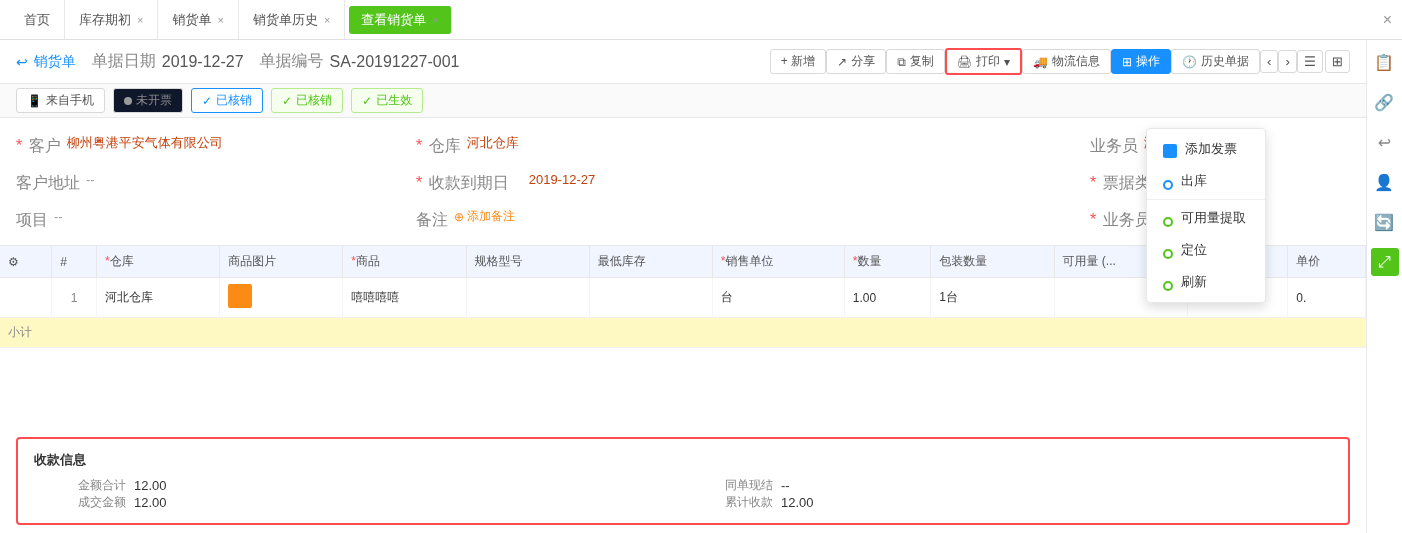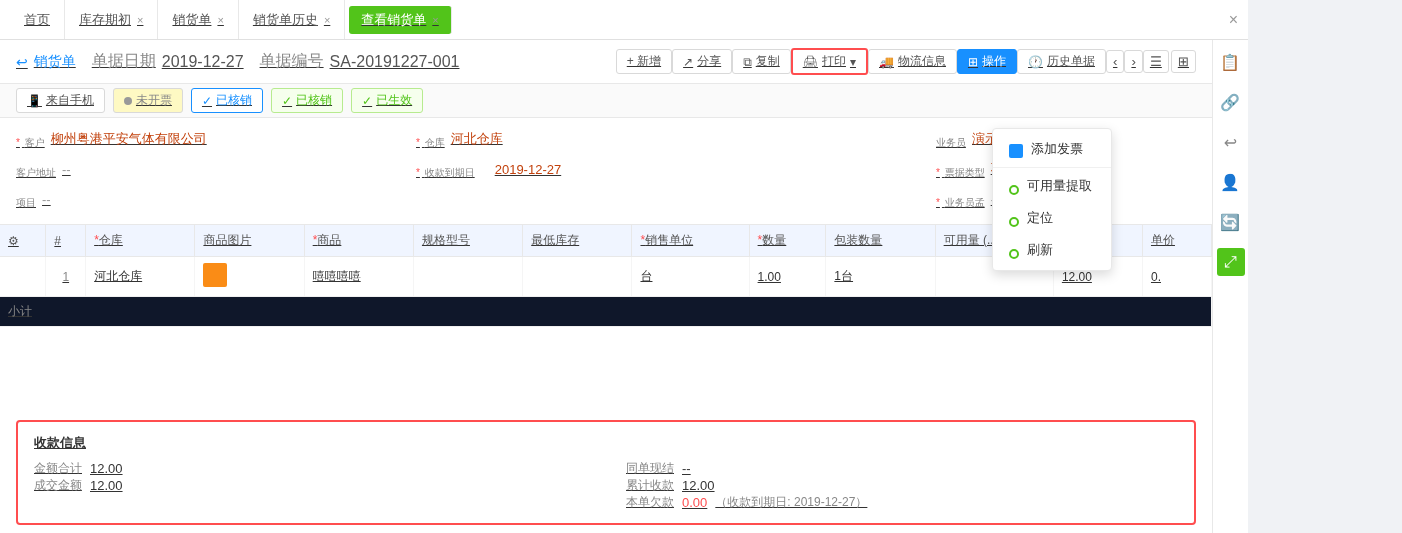--- a/index.html
+++ b/index.html
@@ -45,21 +45,21 @@
     .view-toggle { display: flex; gap: 2px; }
     .view-btn { padding: 3px 6px; border: 1px solid #d9d9d9; background: #fff; cursor: pointer; color: #555; border-radius: 3px; }
 
     
     .form-area {
       padding: 10px 16px 6px; background: #fff; border-bottom: 1px solid #e8e8e8;
     }
     .form-row { display: flex; align-items: center; margin-bottom: 8px; gap: 0; }
     .form-field { display: flex; align-items: center; gap: 6px; min-width: 260px; }
     .form-field-wide { min-width: 340px; }
-    .field-label { color: #888; white-space: nowrap; font-size: 10px; margin-top: 8px; }
+    .field-label { color: #888; white-space: nowrap; font-size: 16px; margin-top: 8px; }
     .required-star { color: #ff4d4f; margin-right: 2px; }
     .field-value { color: #c2410c; font-size: 13px; }
     .field-dash { color: #999; }
     .add-note { color: #fa8c16; cursor: pointer; font-size: 12px; display: flex; align-items: center; gap: 3px; }
     .field-right { margin-left: auto; display: flex; align-items: center; gap: 6px; }
 
     
     .toolbar-row {
       display: flex; align-items: center; padding: 4px 16px;
       background: #fafafa; border-bottom: 1px solid #e8e8e8; gap: 8px;
@@ -67,48 +67,48 @@
     .tool-btn {
       display: flex; align-items: center; gap: 4px;
       padding: 3px 10px; border: 1px solid #d9d9d9; border-radius: 3px;
       background: #fff; cursor: pointer; font-size: 12px; color: #555;
     }
     .tool-btn.blue-outline { border-color: #1890ff; color: #1890ff; }
     .status-badge {
       display: flex; align-items: center; gap: 4px;
       padding: 3px 10px; border-radius: 3px; font-size: 12px;
     }
-    .badge-gray { background: #fef9c3; border: 1px solid #d9d9d9; color: #888; }
+    .badge-gray { background: #0f172a; border: 1px solid #d9d9d9; color: #888; }
     .badge-green { background: #f6ffed; border: 1px solid #b7eb8f; color: #52c41a; }
 
     
     .table-wrap { overflow-x: auto; flex: 1; }
     table { width: 100%; border-collapse: collapse; font-size: 12px; }
     thead tr { background: #f0f5ff; }
     th {
       padding: 7px 8px; text-align: left; font-weight: normal;
       border-bottom: 1px solid #e8e8e8; border-right: 1px solid #e8e8e8;
       color: #555; white-space: nowrap;
     }
     td {
       padding: 6px 8px; border-bottom: 1px solid #f0f0f0;
       border-right: 1px solid #f5f5f5; white-space: nowrap;
     }
     .th-required { color: #ff4d4f; }
     .row-num { color: #888; text-align: center; }
-    .subtotal-row td { background: #0f172a; color: #888; }
+    .subtotal-row td { background: #fef9c3; color: #888; }
     .product-img { width: 24px; height: 24px; background: #fa8c16; border-radius: 2px; display: inline-block; }
 
     
     .summary-section {
       border: 2px solid #ff4d4f; margin: 8px 16px;
       border-radius: 4px; padding: 12px 16px; background: #fff;
     }
     .summary-title { font-weight: bold; font-size: 13px; margin-bottom: 8px; }
-    .summary-grid { display: grid; grid-template-columns: 1fr 1fr; gap: 4px 40px; }
+    .summary-grid { display: grid; grid-template-columns: 1fr 1fr; gap: 4px 40px; margin-left: 44px; }
     .summary-row { display: flex; align-items: center; gap: 8px; }
     .summary-label { color: #888; font-size: 12px; white-space: nowrap; }
     .summary-value { color: #333; font-size: 13px; }
     .summary-value.red { color: #ff4d4f; }
     .summary-hint { color: #888; font-size: 12px; }
 
     
     .dropdown-popup {
       position: absolute; top: 88px; right: 100px;
       background: #fff; border: 1px solid #e8e8e8; border-radius: 4px;
@@ -136,21 +136,21 @@
       display: flex; flex-direction: column; align-items: center;
       padding: 8px 0; gap: 12px;
     }
     .sidebar-icon {
       width: 28px; height: 28px; display: flex; align-items: center;
       justify-content: center; cursor: pointer; color: #888; font-size: 16px;
       border-radius: 3px;
     }
     .sidebar-icon.green-bg { background: #52c41a; color: #fff; border-radius: 3px; }
 
-    .page-wrapper { position: relative; width: 1248px; height: 533px; overflow: hidden; text-decoration: underline; }
+    .page-wrapper { position: relative; width: 1402px; height: 533px; overflow: hidden; }
   </style>
 </head>
 <body>
 
 <div class="page-wrapper">
 
   <div class="tab-bar">
     <div class="tab-item">
       <span>首页</span>
     </div>
@@ -285,20 +285,27 @@
             <span class="required-star">*</span>
             <span>票据类型</span>
           </span>
           <span class="field-value">不开票</span>
         </div>
       </div>
       <div class="form-row">
         <div class="form-field form-field-wide">
           <span class="field-label">项目</span>
           <span class="field-dash">--</span>
+        </div>
+        <div class="form-field form-field-wide" style="margin-left: 60px;">
+          <span class="field-label">备注</span>
+          <span class="add-note">
+            <span>⊕</span>
+            <span>添加备注</span>
+          </span>
         </div>
         <div class="form-field field-right" style="margin-left: auto;">
           <span class="field-label">
             <span class="required-star">*</span>
             <span>业务员孟</span>
           </span>
           <span class="field-dash">--</span>
         </div>
       </div>
     </div>
@@ -362,33 +369,32 @@
         </div>
         <div>
           <div class="summary-row">
             <span class="summary-label">同单现结</span>
             <span class="summary-value">--</span>
           </div>
           <div class="summary-row">
             <span class="summary-label">累计收款</span>
             <span class="summary-value">12.00</span>
           </div>
-          <div class="summary-row">
-            <span class="summary-label">本单欠款</span>
-            <span class="summary-value red">0.00</span>
-            <span class="summary-hint">（收款到期日: 2019-12-27）</span>
-          </div>
         </div>
       </div>
     </div>
 
     <div class="dropdown-popup">
       <div class="dropdown-item">
         <span class="dropdown-icon-square"></span>
         <span>添加发票</span>
+      </div>
+      <div class="dropdown-item">
+        <span class="dropdown-icon-circle" style="border-color: #1890ff;"></span>
+        <span>出库</span>
       </div>
       <hr class="dropdown-divider">
       <div class="dropdown-item">
         <span class="dropdown-icon-circle" style="border-color: #52c41a;"></span>
         <span>可用量提取</span>
       </div>
       <div class="dropdown-item">
         <span class="dropdown-icon-circle" style="border-color: #52c41a;"></span>
         <span>定位</span>
       </div>

